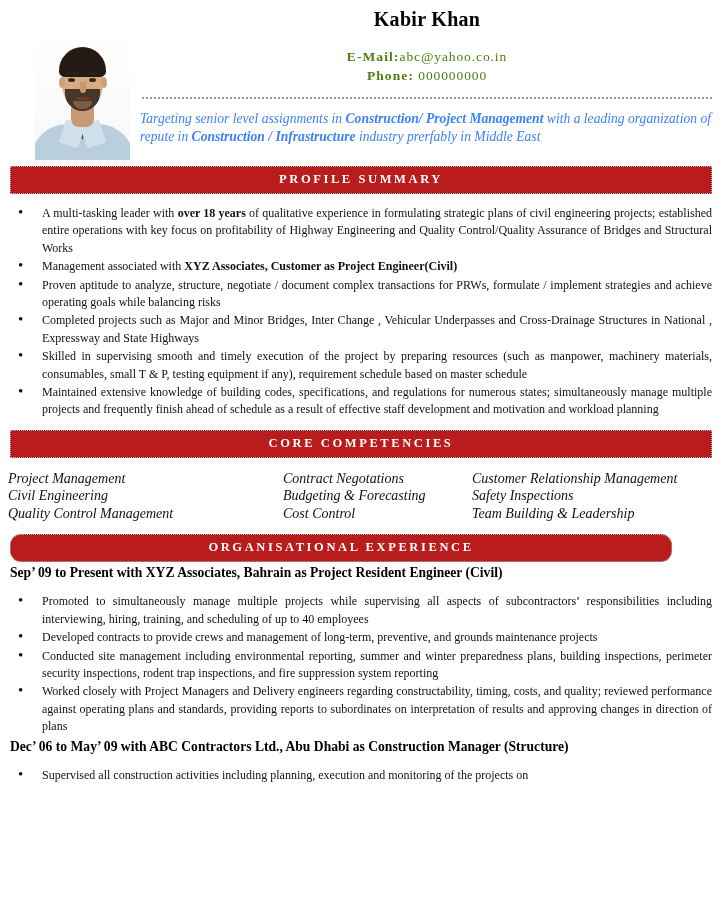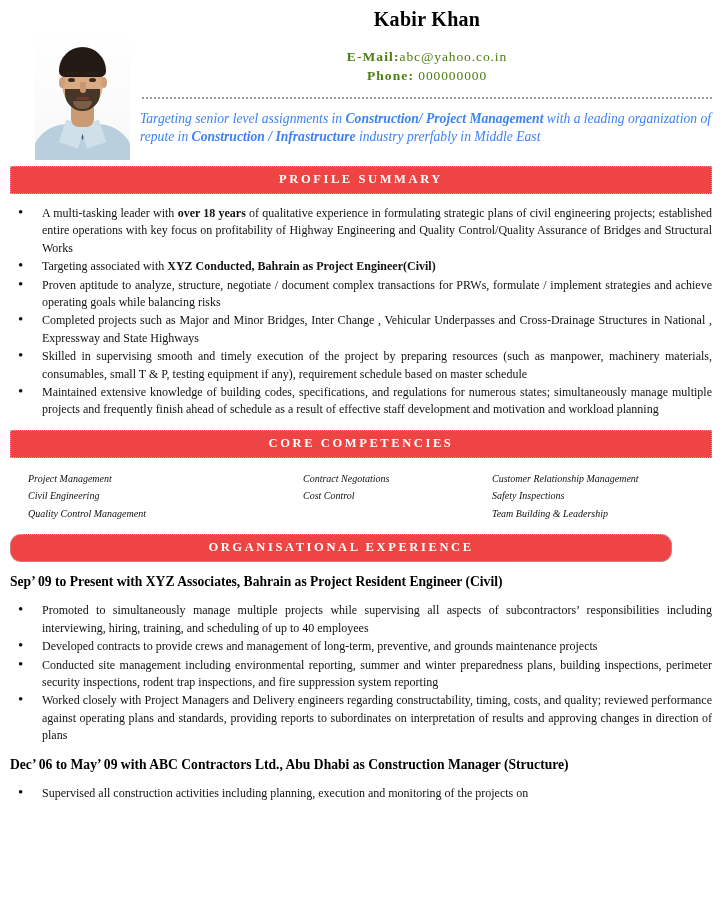--- a/index.html
+++ b/index.html
@@ -155,21 +155,21 @@
     font-style: italic;
     font-size: 13.6px;
     line-height: 18px;
     color: #3b82f6;
     text-align: left;
   }
   .objective b { font-weight: bold; font-style: italic; }
 
   
   .banner {
-    background: #ef4444;
+    background: #b91c1c;
     color: #ffffff;
     text-align: center;
     font-weight: bold;
     font-size: 12.5px;
     letter-spacing: 2.6px;
     padding: 5px 0 6px 0;
     border: 1px dotted #b6b6b6;
     margin: 0 10px;
     font-family: "Liberation Serif", "DejaVu Serif", serif;
   }
@@ -207,33 +207,32 @@
   .comp-grid {
     display: flex;
     padding: 12px 0 12px 8px;
   }
   .comp-col { }
   .comp-col:nth-child(1) { width: 275px; }
   .comp-col:nth-child(2) { width: 189px; }
   .comp-col:nth-child(3) { width: auto; }
   .comp-item {
     font-style: italic;
-    font-size: 10px;
+    font-size: 14px;
     line-height: 17.5px;
     color: #111111;
     white-space: nowrap;
-    margin-left: 20px;
   }
 
   
   .exp-wrap { padding: 0 10px; }
   .exp-title {
     font-weight: bold;
     font-size: 13.6px;
-    margin-top: 12px;
+    margin-top: 3px;
     margin-bottom: 12px;
     color: #000000;
   }
   .exp-bullets li { margin-bottom: 0px; }
 </style>
 </head>
 <body>
 
 <div class="header">
 
@@ -277,37 +276,38 @@
     <div class="objective">
       <span>Targeting senior level assignments in </span><b>Construction/ Project Management</b><span> with a leading organization of repute in </span><b>Construction / Infrastructure</b><span> industry prerfably in Middle East</span>
     </div>
   </div>
 </div>
 
 <div class="banner">PROFILE SUMMARY</div>
 <div class="section-body profile-body">
   <ul class="bullets" id="profile-bullets">
       <li><span>A multi-tasking leader with </span><b>over 18 years</b><span> of qualitative experience in formulating strategic plans of civil engineering projects; established entire operations with key focus on profitability of Highway Engineering and Quality Control/Quality Assurance of Bridges and Structural Works</span></li>
-      <li><span>Targeting associated with </span><b>XYZ Conducted, Bahrain as Project Engineer(Civil)</b></li>
+      <li><span>Management associated with </span><b>XYZ Associates, Customer as Project Engineer(Civil)</b></li>
       <li><span>Proven aptitude to analyze, structure, negotiate / document complex transactions for PRWs, formulate / implement strategies and achieve operating goals while balancing risks</span></li>
       <li><span>Completed projects such as Major and Minor Bridges, Inter Change , Vehicular Underpasses  and Cross-Drainage Structures in National , Expressway and State Highways</span></li>
       <li><span>Skilled in supervising smooth and timely execution of the project by preparing resources (such as manpower, machinery materials, consumables, small T &amp; P, testing equipment if any), requirement schedule based on master schedule</span></li>
       <li><span>Maintained extensive knowledge of building codes, specifications, and regulations for numerous states; simultaneously manage multiple projects and frequently finish ahead of schedule as a result of effective staff development and motivation and workload planning</span></li>
     </ul>
 </div>
 
 <div class="banner">CORE COMPETENCIES</div>
 <div class="comp-grid" id="comp-grid">
     <div class="comp-col">
       <div class="comp-item">Project  Management</div>
       <div class="comp-item">Civil Engineering</div>
       <div class="comp-item">Quality Control Management</div>
     </div>
     <div class="comp-col">
       <div class="comp-item">Contract Negotations</div>
+      <div class="comp-item">Budgeting &amp; Forecasting</div>
       <div class="comp-item">Cost Control</div>
     </div>
     <div class="comp-col">
       <div class="comp-item">Customer Relationship Management</div>
       <div class="comp-item">Safety Inspections</div>
       <div class="comp-item">Team Building &amp; Leadership</div>
     </div>
   </div>
 
 <div class="banner narrow">ORGANISATIONAL EXPERIENCE</div>

